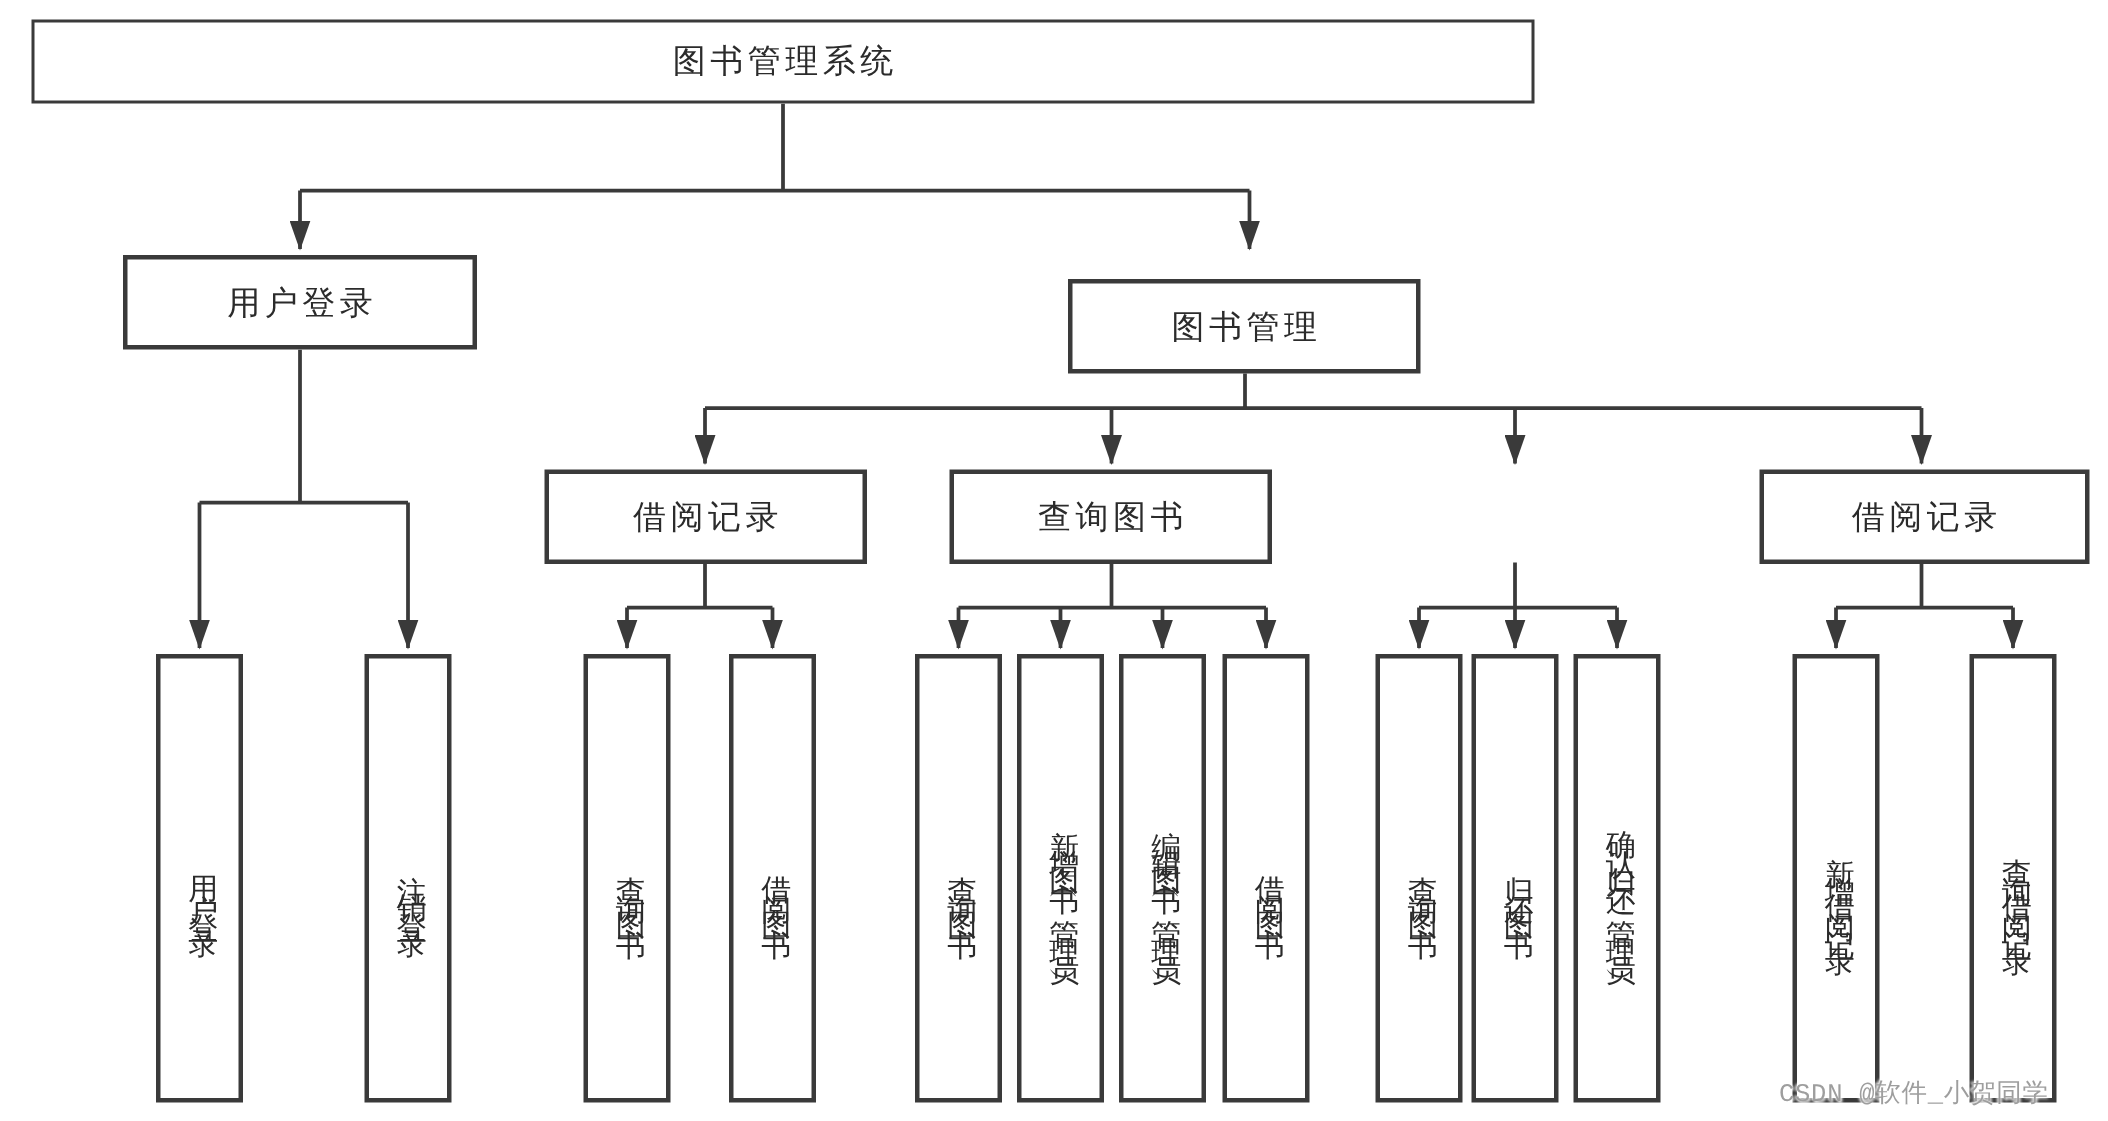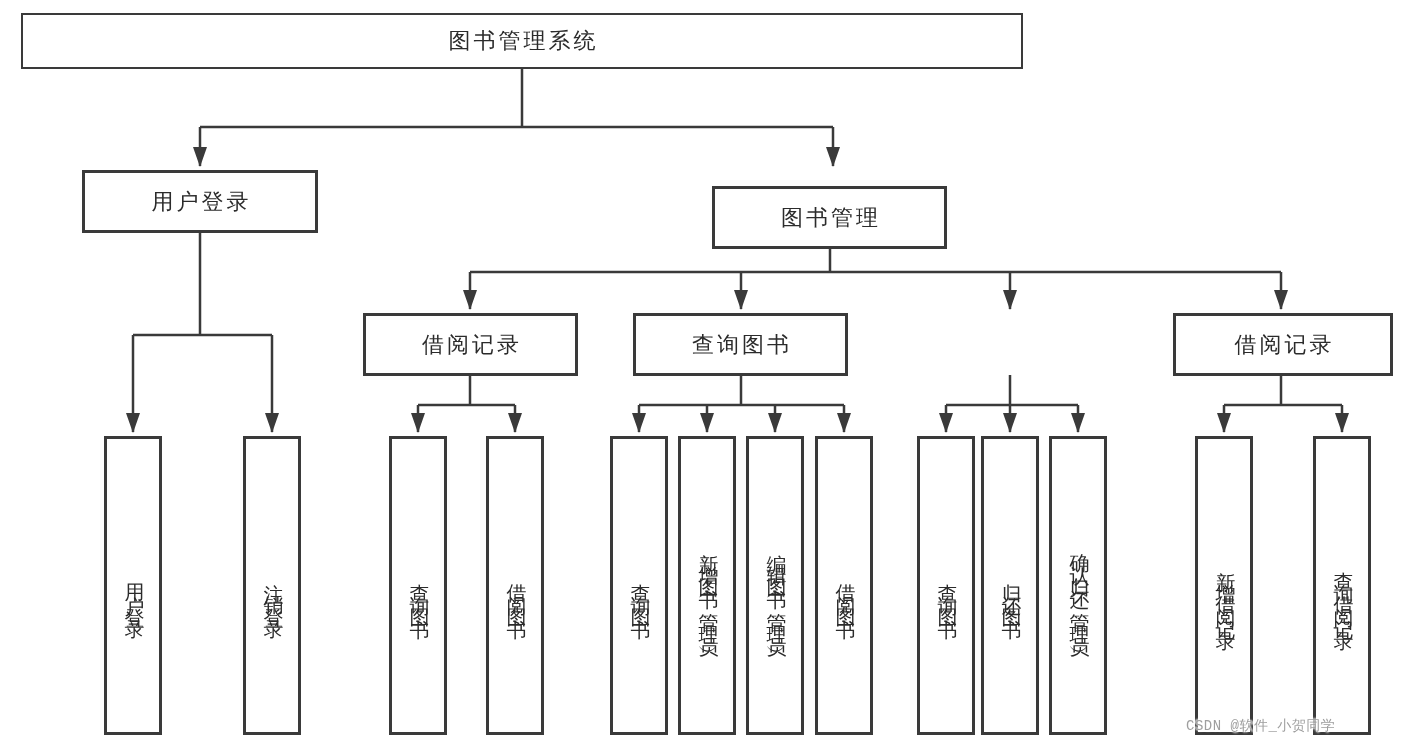--- a/index.html
+++ b/index.html
@@ -57,21 +57,21 @@
   .n-l4-7   { left: 815px;  }
   .n-l4-8   { left: 917px;  }
   .n-l4-9   { left: 981px;  }
   .n-l4-10  { left: 1049px; }
   .n-l4-11  { left: 1195px; }
   .n-l4-12  { left: 1313px; }
   .watermark {
     position: absolute;
     left: 1186px;
     top: 717px;
-    font-size: 14px;
+    font-size: 17px;
     letter-spacing: 0.5px;
     color: #9e9e9e;
     white-space: nowrap;
     z-index: 5;
     text-shadow: 0 0 2px #ffffff, 1px 1px 2px #ffffff, -1px -1px 2px #ffffff;
   }
 </style>
 </head>
 <body>
 

